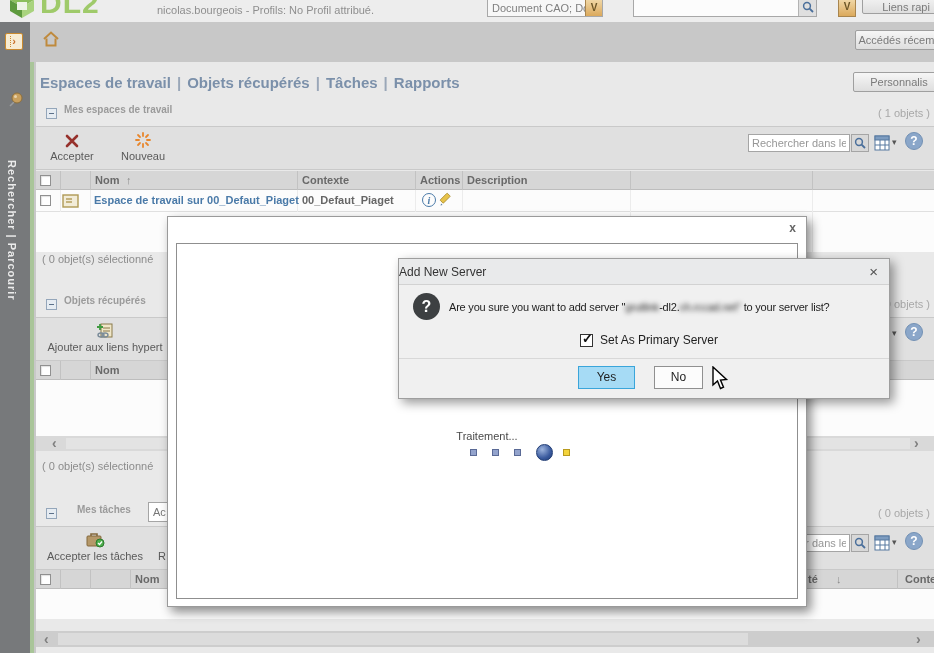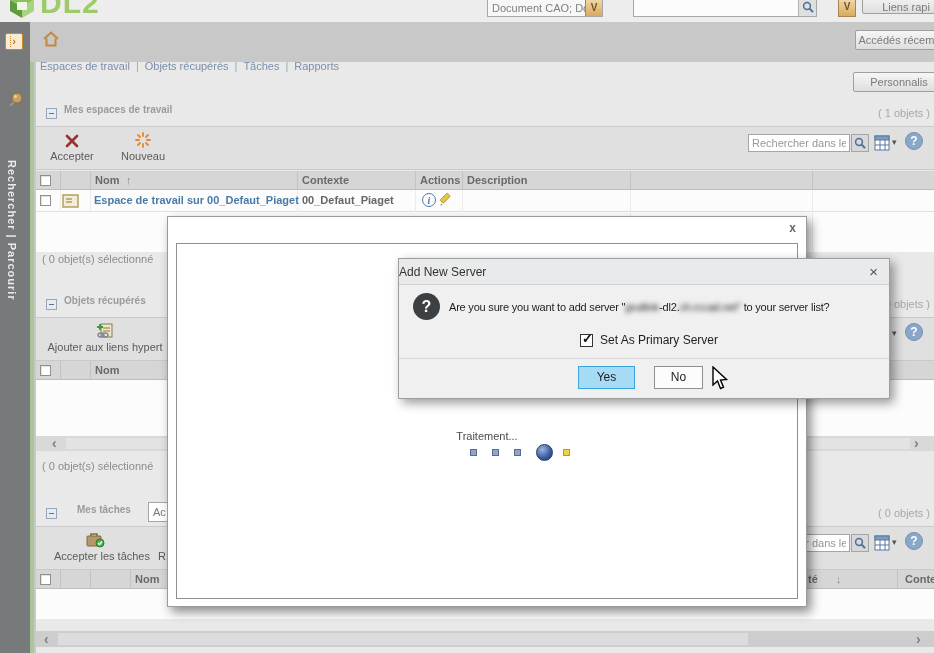--- a/index.html
+++ b/index.html
@@ -31,21 +31,21 @@
   .vlabel { position:absolute; left:6px; top:138px; writing-mode:vertical-rl; font-size:11px; font-weight:bold; color:#ebebeb; letter-spacing:1px; white-space:nowrap; }
   .vlabel span::first-letter { text-decoration:underline; }
 
   
   .band { position:absolute; left:30px; top:22px; width:904px; height:40px; background:#c8c8c8; }
   .band-margin { position:absolute; left:30px; top:22px; width:904px; height:631px; background:#c8c8c8; }
   .recent-btn { position:absolute; left:855px; top:30px; width:92px; height:20px; line-height:18px; }
   .home-ic { position:absolute; left:42px; top:30px; }
   .content { position:absolute; left:36px; top:62px; width:898px; height:591px; background:#e9e9e9; }
 
-  .nav { position:absolute; left:40px; top:60px; font-size:11px; font-weight:normal; color:#7b90aa; white-space:nowrap; }
+  .nav { position:absolute; left:40px; top:74px; font-size:15px; font-weight:bold; color:#7b90aa; white-space:nowrap; }
   .nav .sep { color:#9aa7b8; padding:0 6px; }
   .personalize-btn { position:absolute; left:853px; top:72px; width:92px; height:20px; line-height:18px; }
 
   .collapse { position:absolute; width:11px; height:11px; background:#e6ecf2; border:1px solid #94a6ba; }
   .collapse b { position:absolute; left:2px; top:4px; width:5px; height:1px; background:#5c718a; }
   .sec-title { position:absolute; font-size:10px; font-weight:bold; color:#9b9b9b; white-space:nowrap; }
   .sec-count { position:absolute; left:818px; width:112px; text-align:right; font-size:11px; color:#a8a8a8; }
 
   .toolbar { position:absolute; left:36px; width:898px; height:44px; background:#e0e0e0; border-top:1px solid #c9c9c9; border-bottom:1px solid #c9c9c9; }
   .tool { position:absolute; text-align:center; font-size:11px; color:#5a5a5a; }
@@ -112,20 +112,21 @@
   <div class="band-margin"></div>
 
   <div class="topbar">
     <svg class="logo-ic" width="28" height="28" viewBox="0 0 28 28">
       <polygon points="14,2 26,9 14,16 2,9" fill="#8cbf5d"></polygon>
       <polygon points="2,9 14,16 14,27 2,20" fill="#5e9a3e"></polygon>
       <polygon points="26,9 14,16 14,27 26,20" fill="#a9d37e"></polygon>
       <polygon points="9,11 19,11 19,19 9,19" fill="#eef4e6"></polygon>
     </svg>
     <div class="logo-text">DL2</div>
+    <div class="user-info">nicolas.bourgeois - Profils: No Profil attribué.</div>
     <div class="type-select">
       <div class="tsel-text">Document CAO; Documen..</div>
       <div class="dd-orange">V</div>
     </div>
     <div class="top-search">
       <input value="" style="">
       <div class="ts-mag">
         <svg width="12" height="12" viewBox="0 0 12 12">
             <circle cx="5" cy="5" r="3.4" fill="none" stroke="#4a6f9b" stroke-width="1.5"></circle>
             <line x1="7.6" y1="7.6" x2="11" y2="11" stroke="#4a6f9b" stroke-width="1.8"></line>
@@ -314,21 +315,21 @@
   <div class="sel-status" style="top:460px;">( 0 objet(s) sélectionné</div>
 
   <div class="collapse" style="left:46px; top:508px;">
       <b></b>
     </div>
   <div class="sec-title" style="left:64px; top:504px;margin-left:13px;">Mes tâches</div>
   <div class="filter-box">Ac</div>
   <div class="sec-count" style="top:507px;">( 0 objets )</div>
 
   <div class="toolbar" style="top:526px;"></div>
-  <div class="tool" style="left:40px; top:530px; width:110px;text-align:right;">
+  <div class="tool" style="left:40px; top:530px; width:110px;">
     <div class="t-ic">
       <svg width="19" height="17" viewBox="0 0 19 17">
         <rect x="1" y="5" width="14" height="10" rx="1" fill="#b59869" stroke="#84683c"></rect>
         <path d="M5 5 v-2 h6 v2" fill="none" stroke="#84683c" stroke-width="1.6"></path>
         <circle cx="14" cy="12" r="4" fill="#4cae4c" stroke="#2d7a2d"></circle>
         <path d="M12 12 l1.5 1.5 l2.5 -3" fill="none" stroke="#fff" stroke-width="1.3"></path>
       </svg>
     </div>
     <div class="t-lb">Accepter les tâches</div>
   </div>

